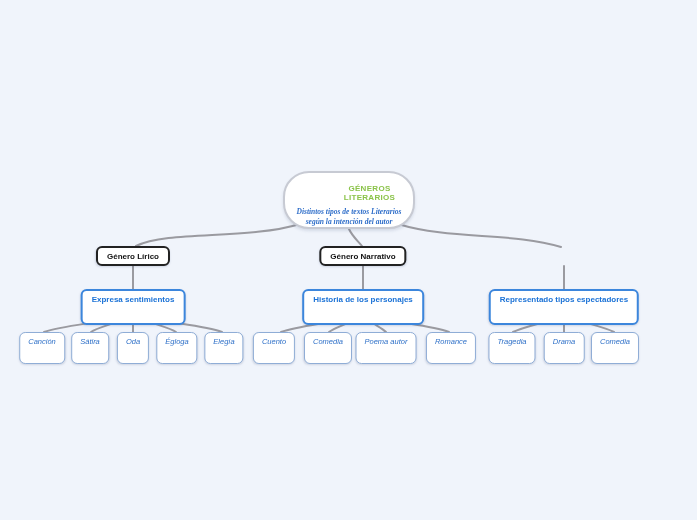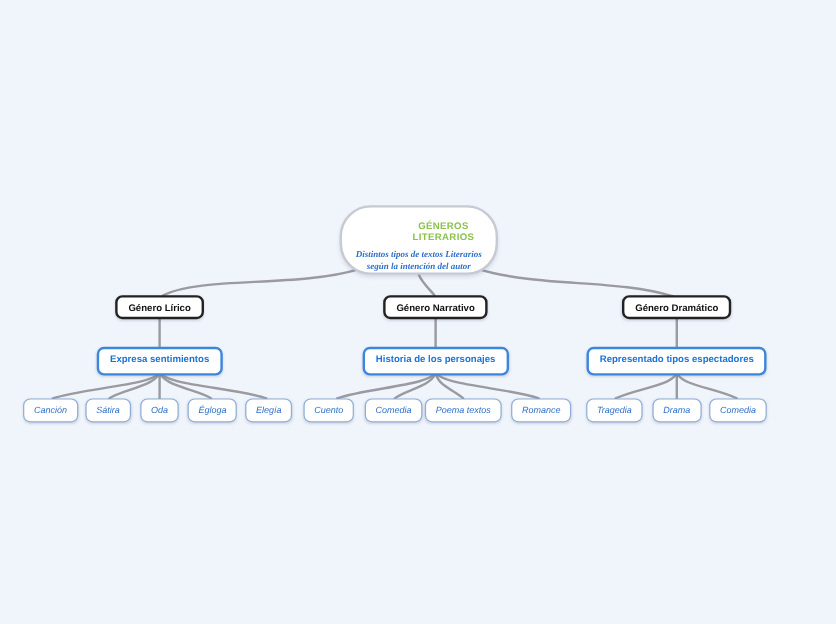--- a/index.html
+++ b/index.html
@@ -58,28 +58,28 @@
     color:var(--root-subtitle,#2f6ec9);
   }
   .node-branch{
     top:246px;height:20px;
     border:2px solid var(--branch-border,#222);
     padding:4px 9px;
     font-size:8px;font-weight:bold;
     color:var(--branch-text,#111);
   }
   .node-desc{
-    top:289px;height:24px;
+    top:289px;height:36px;
     border:2px solid var(--desc-border,#3c86dc);
     padding:4px 9px;
     font-size:8px;font-weight:bold;
     color:var(--desc-text,#1b72d6);
   }
   .node-leaf{
-    top:332px;height:20px;
+    top:332px;height:32px;
     border:1.5px solid var(--leaf-border,#8fadd6);
     padding:4px 8px;
     font-size:7.5px;font-style:italic;
     color:var(--leaf-text,#2e70c8);
   }
 </style>
 </head>
 <body>
 
 <div class="canvas">
@@ -114,23 +114,20 @@
     <span class="root-title">GÉNEROS LITERARIOS</span>
     <span class="root-subtitle">Distintos tipos de textos Literarios según la intención del autor</span>
   </div>
 
   <div class="node node-branch" style="left:133px">
     <span>Género Lírico</span>
   </div>
   <div class="node node-branch" style="left:363px">
     <span>Género Narrativo</span>
   </div>
-  <div class="node node-branch" style="left:564px">
-    <span>Género Dramático</span>
-  </div>
 
   <div class="node node-desc" style="left:133px">
     <span>Expresa sentimientos</span>
   </div>
   <div class="node node-desc" style="left:363px">
     <span>Historia de los personajes</span>
   </div>
   <div class="node node-desc" style="left:564px">
     <span>Representado tipos espectadores</span>
   </div>
@@ -151,21 +148,21 @@
     <span>Elegía</span>
   </div>
 
   <div class="node node-leaf" style="left:274px">
     <span>Cuento</span>
   </div>
   <div class="node node-leaf" style="left:328px">
     <span>Comedia</span>
   </div>
   <div class="node node-leaf" style="left:386px">
-    <span>Poema textos</span>
+    <span>Poema autor</span>
   </div>
   <div class="node node-leaf" style="left:451px">
     <span>Romance</span>
   </div>
 
   <div class="node node-leaf" style="left:512px">
     <span>Tragedia</span>
   </div>
   <div class="node node-leaf" style="left:564px">
     <span>Drama</span>

